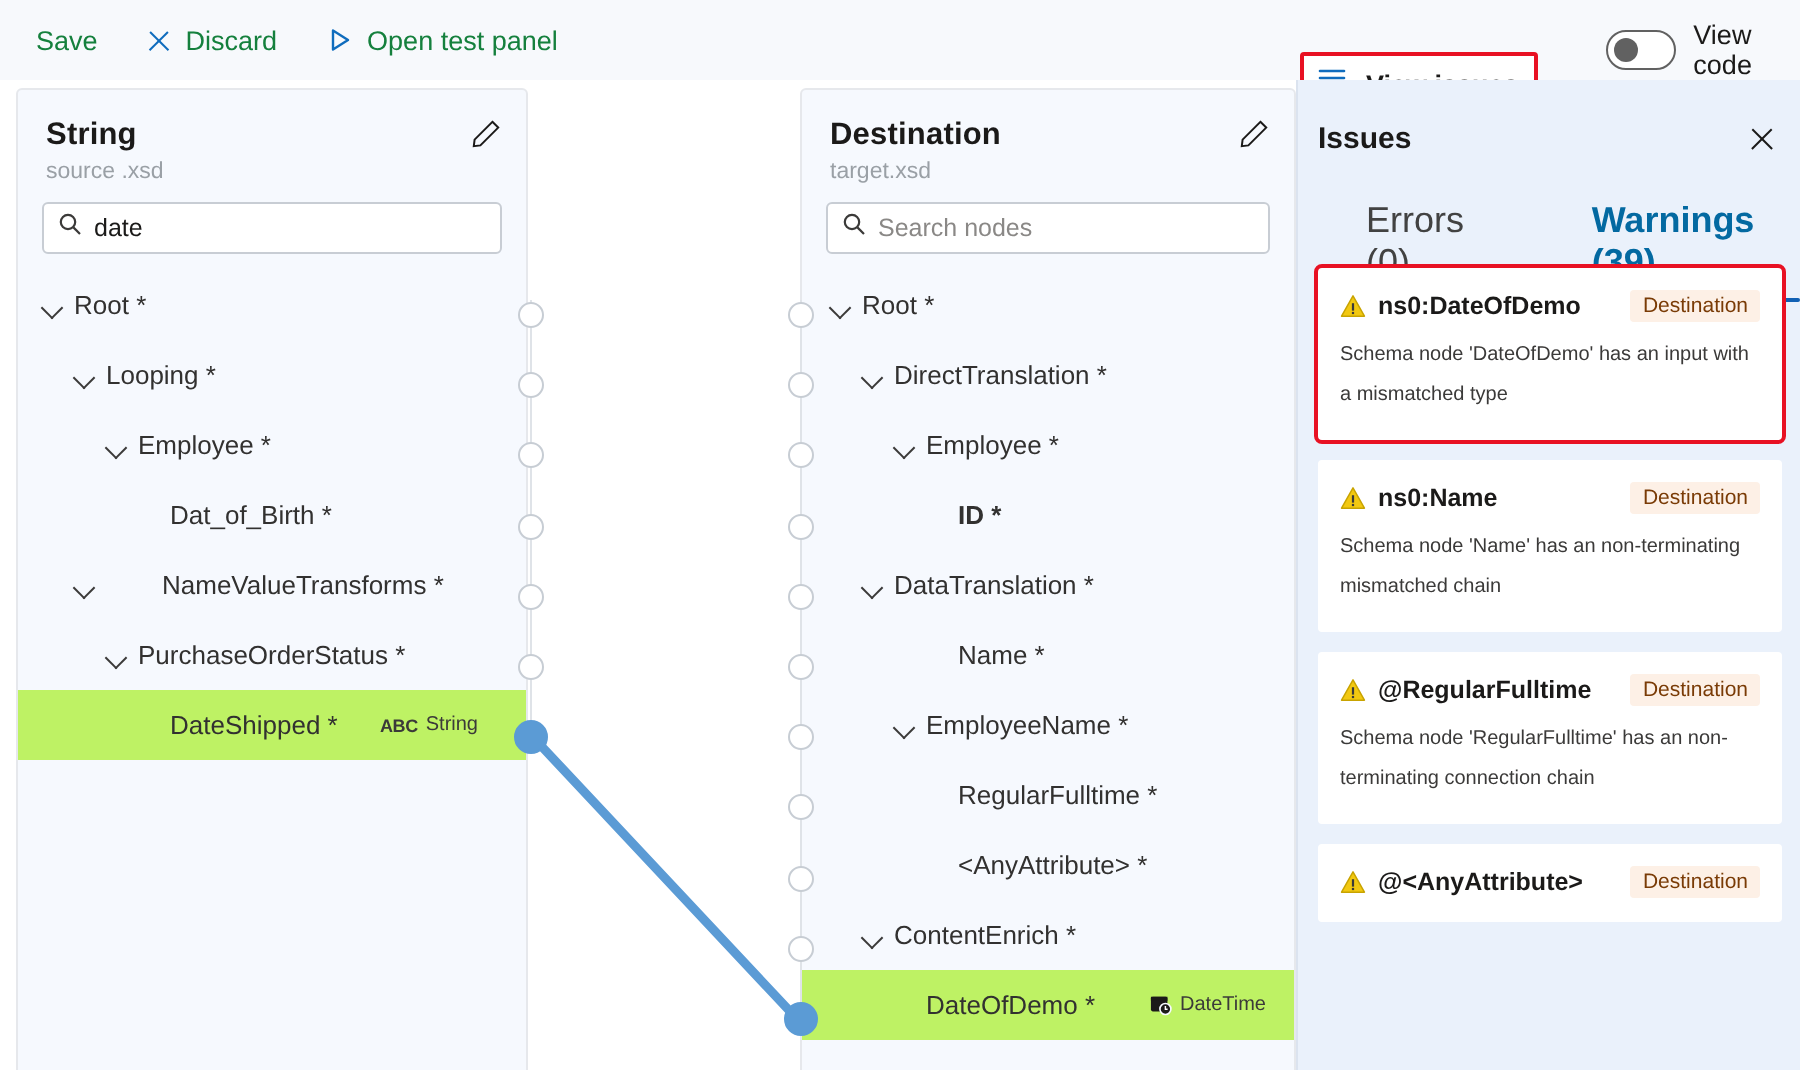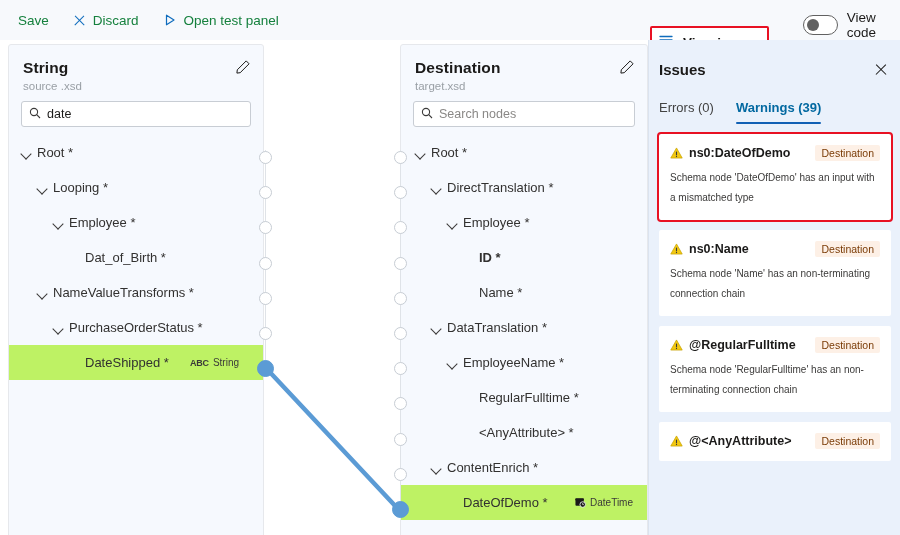--- a/index.html
+++ b/index.html
@@ -133,21 +133,21 @@
   }
   .issues-close:before, .issues-close:after {
     content: ""; position: absolute; left: 0; top: 6.5px; width: 14px; height: 1.3px; background: #1b1a19;
   }
   .issues-close:before { transform: rotate(45deg); }
   .issues-close:after  { transform: rotate(-45deg); }
   .tabs {
     position: absolute; left: 10px; top: 60px; display: flex; gap: 22px;
   }
   .tab {
-    font-size: 13px; color: #424242; padding-bottom: 9px; cursor: pointer; position: relative;
+    font-size: 18px; color: #424242; padding-bottom: 9px; cursor: pointer; position: relative; margin-left: 24px;
   }
   .tab.active { color: #0369a1; font-weight: 700; }
   .tab.active:after {
     content: ""; position: absolute; left: 0; right: 0; bottom: 0; height: 2.5px;
     background: #1160b4; border-radius: 2px;
   }
   .cards { position: absolute; left: 0; top: 94px; width: 252px; bottom: 0; padding: 0 10px; }
   .card {
     background: #ffffff; border-radius: 2px; margin-bottom: 10px;
     padding: 11px 11px 12px 11px; position: relative;
@@ -248,21 +248,21 @@
           <span class="nlabel">Looping *</span>
         </div>
         <div class="node" style="padding-left: 44px;">
           <span class="chev"></span>
           <span class="nlabel">Employee *</span>
         </div>
         <div class="node" style="padding-left: 60px;">
           <span class="chev" style="visibility: hidden;"></span>
           <span class="nlabel">Dat_of_Birth *</span>
         </div>
-        <div class="node" style="padding-left: 28px;">
+        <div class="node" style="padding-left: 28px; gap: 28px;">
           <span class="chev"></span>
           <span class="nlabel">NameValueTransforms *</span>
         </div>
         <div class="node" style="padding-left: 44px;">
           <span class="chev"></span>
           <span class="nlabel">PurchaseOrderStatus *</span>
         </div>
         <div class="node sel" style="padding-left: 60px;">
           <span class="chev" style="visibility: hidden;"></span>
           <span class="nlabel">DateShipped *</span>
@@ -303,27 +303,27 @@
           <span class="nlabel">DirectTranslation *</span>
         </div>
         <div class="node" style="padding-left: 46px;">
           <span class="chev"></span>
           <span class="nlabel">Employee *</span>
         </div>
         <div class="node" style="padding-left: 62px; font-weight: bold;">
           <span class="chev" style="visibility: hidden;"></span>
           <span class="nlabel">ID *</span>
         </div>
+        <div class="node" style="padding-left: 30px;">
+          <span class="chev"></span>
+          <span class="nlabel">DataTranslation *</span>
+        </div>
         <div class="node" style="padding-left: 62px;">
           <span class="chev" style="visibility: hidden;"></span>
           <span class="nlabel">Name *</span>
-        </div>
-        <div class="node" style="padding-left: 30px;">
-          <span class="chev"></span>
-          <span class="nlabel">DataTranslation *</span>
         </div>
         <div class="node" style="padding-left: 46px;">
           <span class="chev"></span>
           <span class="nlabel">EmployeeName *</span>
         </div>
         <div class="node" style="padding-left: 62px;">
           <span class="chev" style="visibility: hidden;"></span>
           <span class="nlabel">RegularFulltime *</span>
         </div>
         <div class="node" style="padding-left: 62px;">
@@ -406,21 +406,21 @@
                 <svg class="warn-tri" viewBox="0 0 14 13">
                   <path d="M7 1 L13.2 12 L0.8 12 Z" fill="#f2c811" stroke="#c8a300" stroke-width="0.8" stroke-linejoin="round"></path>
                   <rect x="6.4" y="5" width="1.2" height="4" fill="#3b3a39"></rect>
                   <rect x="6.4" y="9.7" width="1.2" height="1.2" fill="#3b3a39"></rect>
                 </svg>
               </span>
               <span>ns0:Name</span>
             </div>
             <span class="cat-badge">Destination</span>
           </div>
-          <div class="card-desc">Schema node 'Name' has an non-terminating connection chain</div>
+          <div class="card-desc">Schema node 'Name' has an non-terminating mismatched chain</div>
         </div>
         <div class="card">
           <div class="card-top">
             <div class="card-name">
               <span style="display: inline-flex;">
                 <svg class="warn-tri" viewBox="0 0 14 13">
                   <path d="M7 1 L13.2 12 L0.8 12 Z" fill="#f2c811" stroke="#c8a300" stroke-width="0.8" stroke-linejoin="round"></path>
                   <rect x="6.4" y="5" width="1.2" height="4" fill="#3b3a39"></rect>
                   <rect x="6.4" y="9.7" width="1.2" height="1.2" fill="#3b3a39"></rect>
                 </svg>

